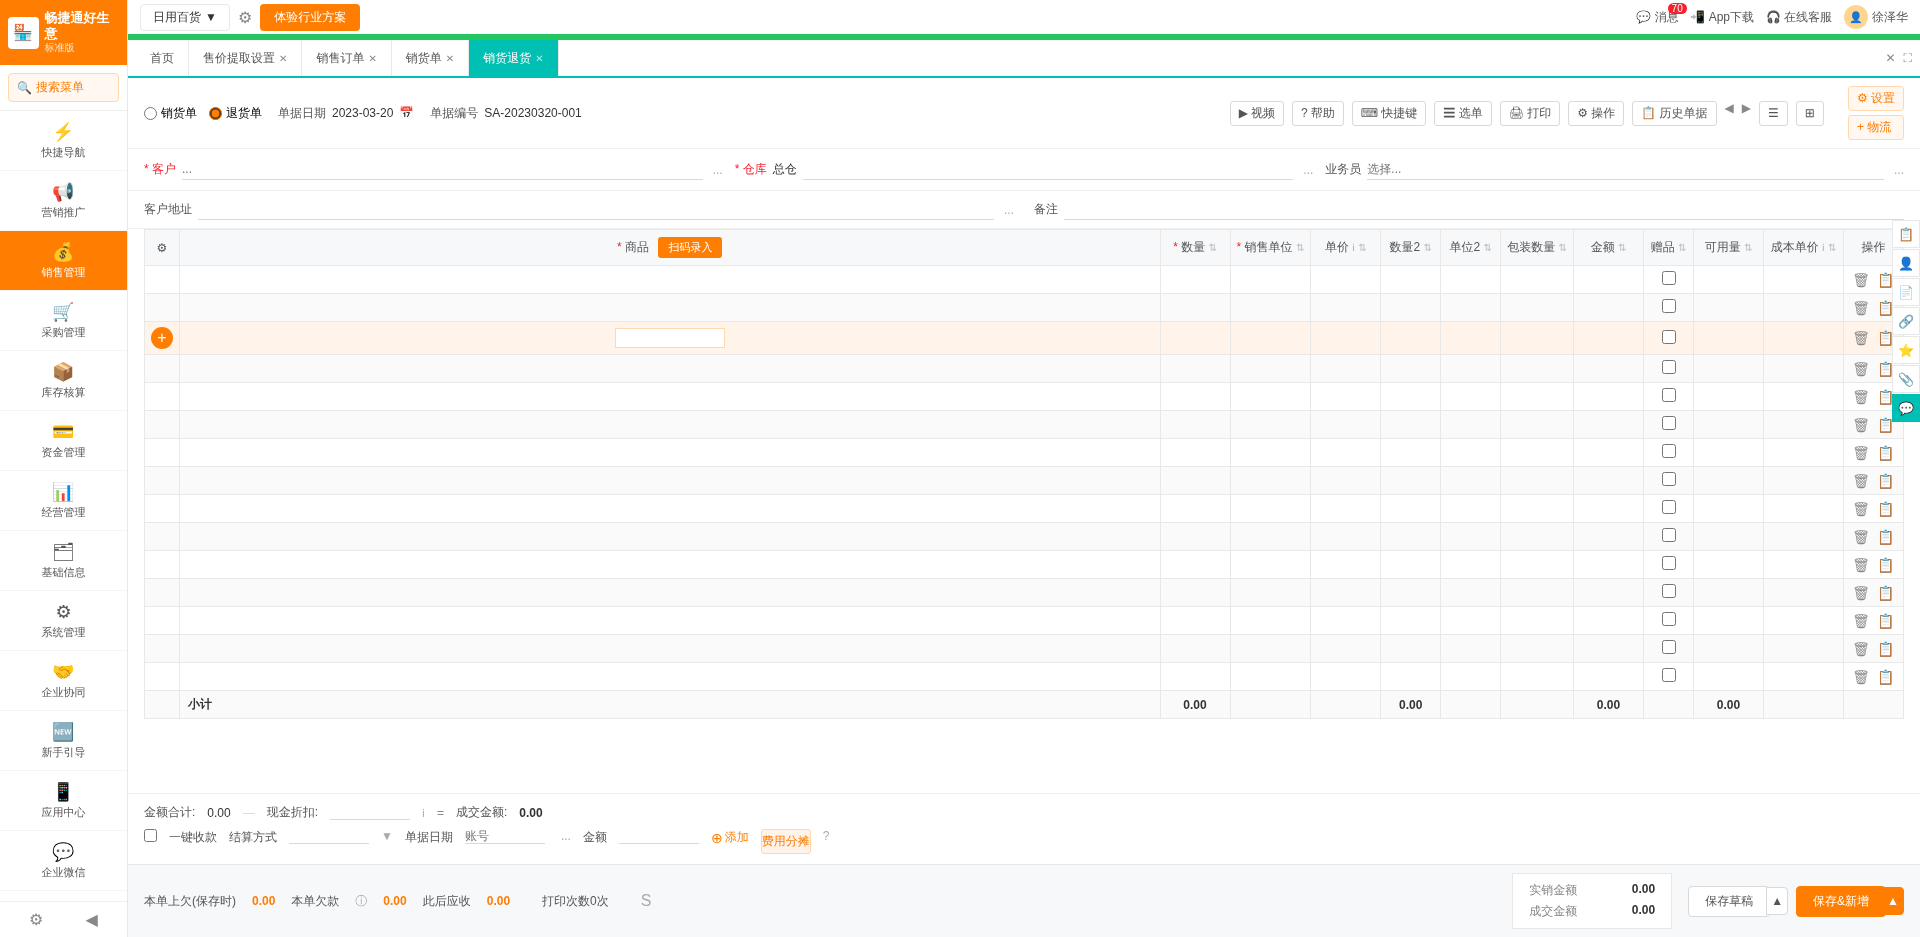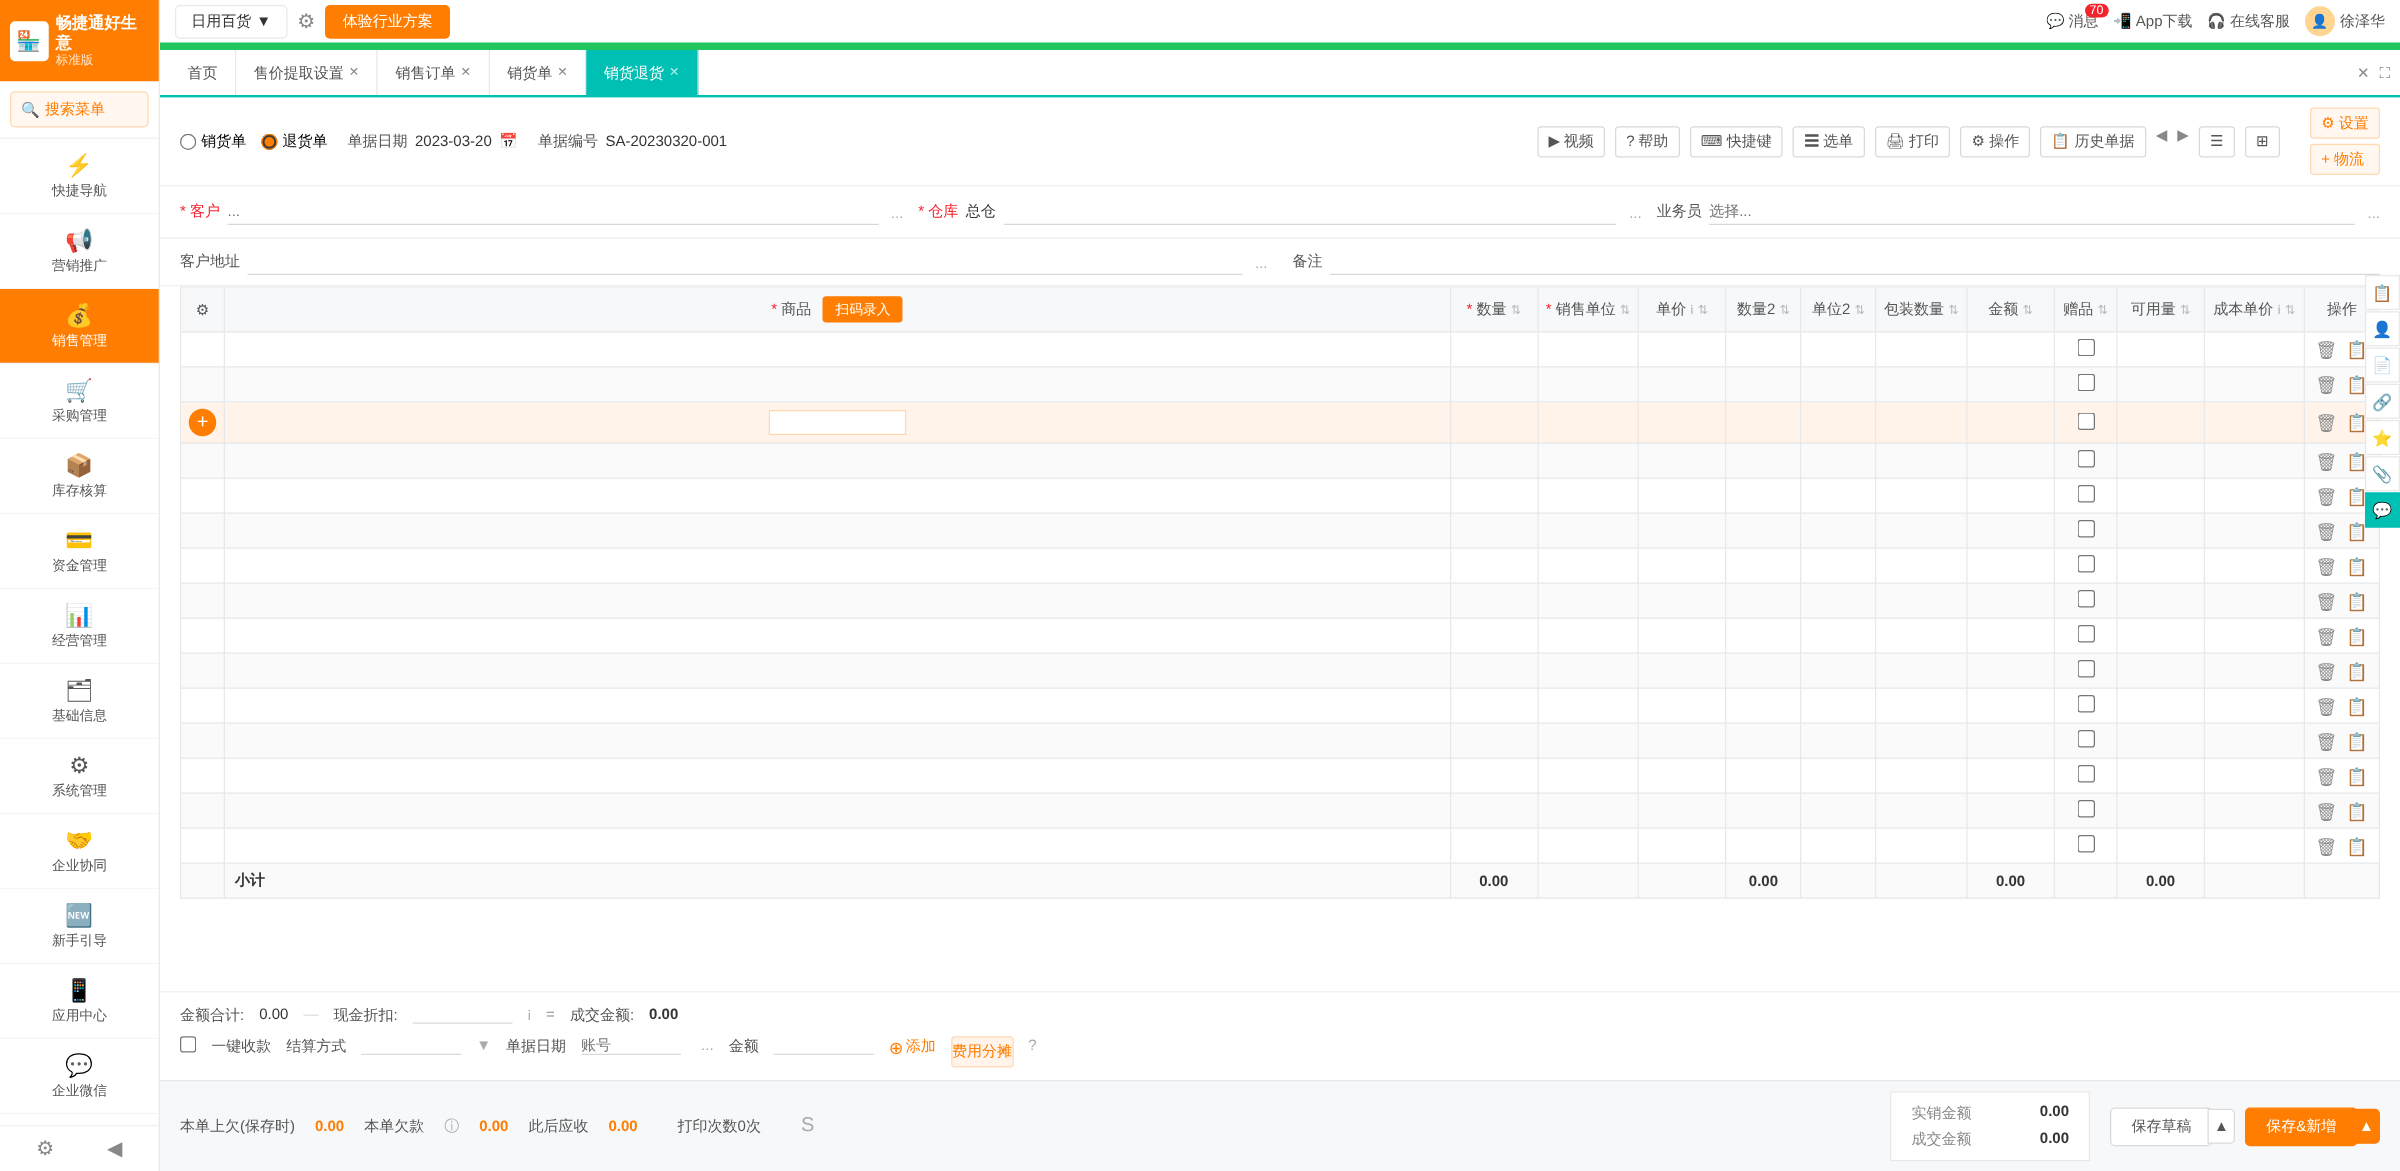--- a/index.html
+++ b/index.html
@@ -87,21 +87,21 @@
     .sort-icon { color: #bbb; font-size: 10px; }
     .required-mark { color: #f5222d; }
     .info-icon { color: #aaa; font-size: 10px; cursor: pointer; }
 
     
     .subtotal-row { background: #fffbe6; }
     .subtotal-row td { font-weight: bold; color: #333; }
 
     
     .form-footer { padding: 10px 16px; border-top: 1px solid #f0f0f0; background: #fff; }
-    .footer-row1 { display: flex; align-items: flex-start; gap: 12px; margin-bottom: 8px; }
+    .footer-row1 { display: flex; align-items: center; gap: 12px; margin-bottom: 8px; }
     .footer-label { color: #555; }
     .footer-value { color: #333; }
     .footer-sep { color: #d9d9d9; }
     .footer-eq { color: #888; }
     .footer-result { color: #333; font-weight: bold; }
     .footer-row2 { display: flex; align-items: flex-start; gap: 12px; flex-wrap: wrap; }
     .checkbox-small { width: 13px; height: 13px; }
     .footer-input { border: none; border-bottom: 1px solid #d9d9d9; width: 80px; font-size: 12px; }
     .fee-btn { background: #fff3ea; border: 1px solid #ffd8b0; color: #ff7d00; border-radius: 3px; padding: 3px 0; font-size: 12px; cursor: pointer; }
     .add-fee-btn { background: none; border: none; color: #ff7d00; cursor: pointer; font-size: 12px; display: flex; align-items: center; gap: 2px; }

